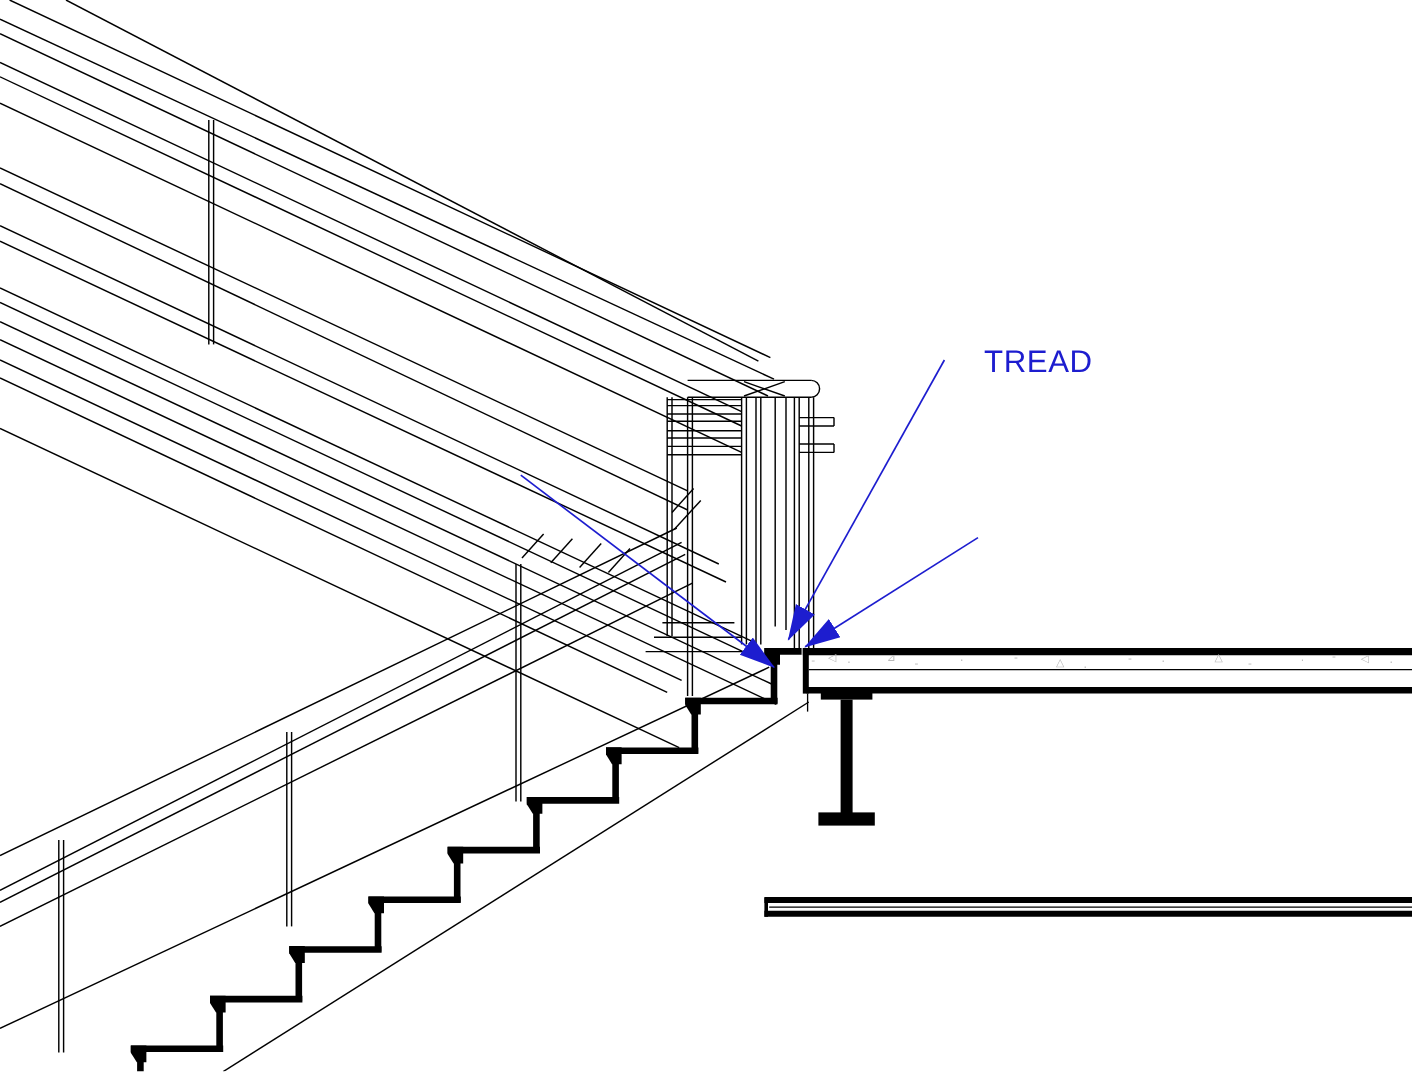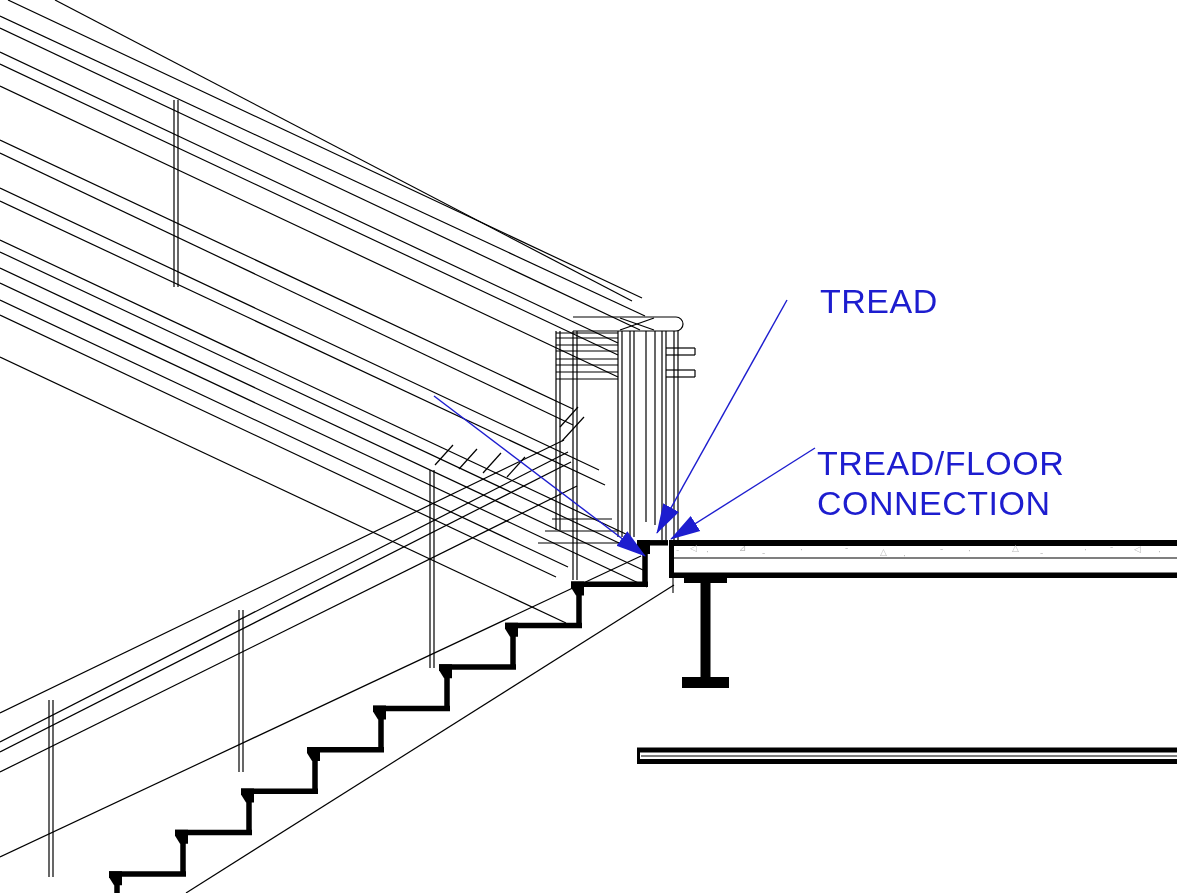--- a/index.html
+++ b/index.html
@@ -7,21 +7,21 @@
     position:relative;
     width:1177px;height:893px;
     background:#ffffff;
     overflow:hidden;
     font-family:"Liberation Sans", sans-serif;
   }
   #drawing-svg{position:absolute;left:0;top:0;}
   .anno-label{
     position:absolute;
     font-family:"Liberation Sans", sans-serif;
-    font-size:34px;
+    font-size:26px;
     line-height:40px;
     letter-spacing:0.5px;
     white-space:pre-line;
     user-select:none;
   }
 </style>
 </head>
 <body>
 
 <div id="canvas">
@@ -182,15 +182,13 @@
       <g stroke="#1d1dcf" stroke-width="1.4" fill="none">
         <line x1="434" y1="396" x2="645" y2="556" marker-end="url(#arrow)"></line>
         <line x1="787" y1="300" x2="657" y2="533" marker-end="url(#arrow)"></line>
         <line x1="815" y1="448" x2="671" y2="539" marker-end="url(#arrow)"></line>
       </g>
     </svg>
 
 
   <div class="anno-label" style="left: 820px; top: 281px; color: rgb(29, 29, 207);">TREAD</div>
 
-  <div class="anno-label" style="left: 817px; top: 443px; color: rgb(29, 29, 207);">TREAD/FLOOR
-CONNECTION</div>
 </div>
 
 </body></html>

